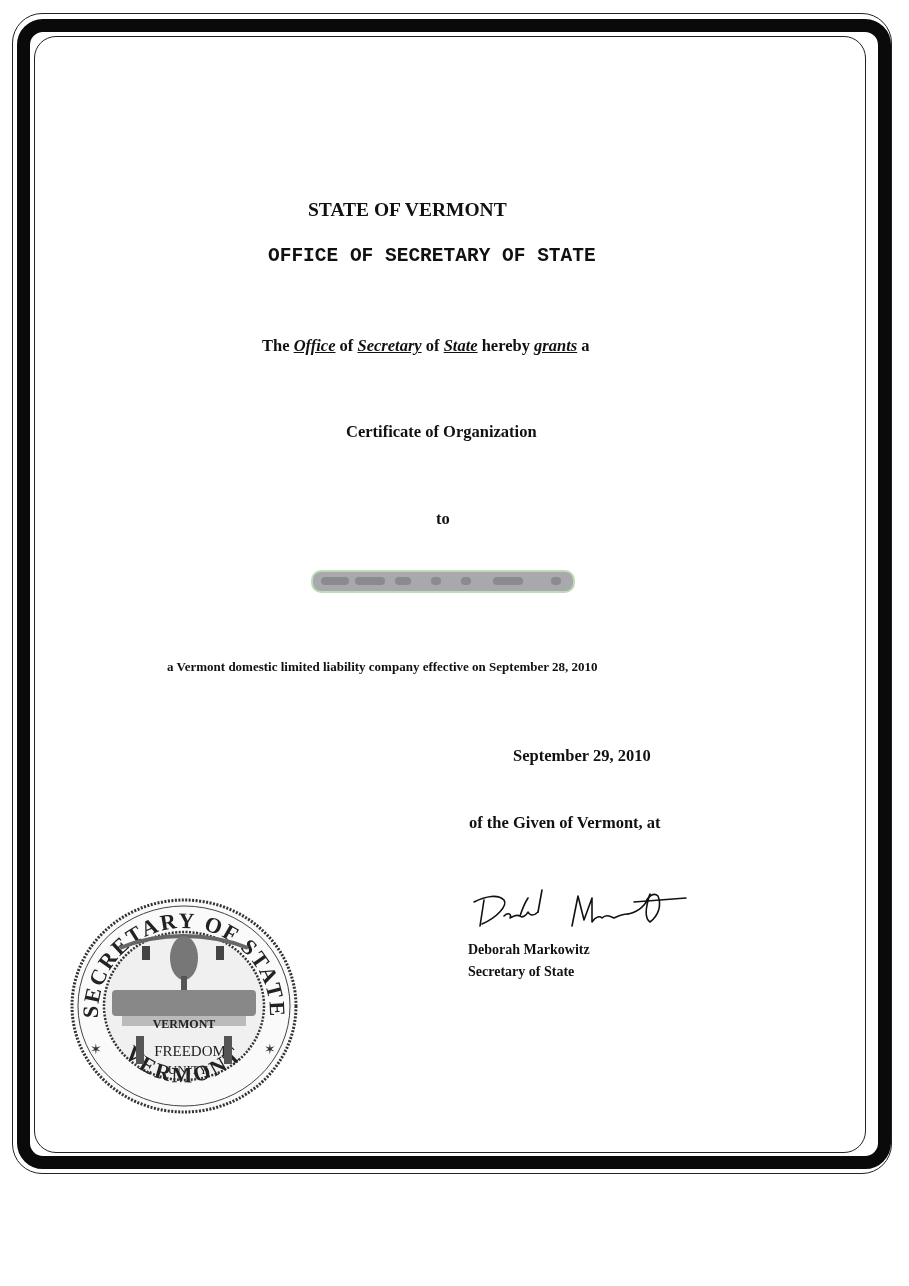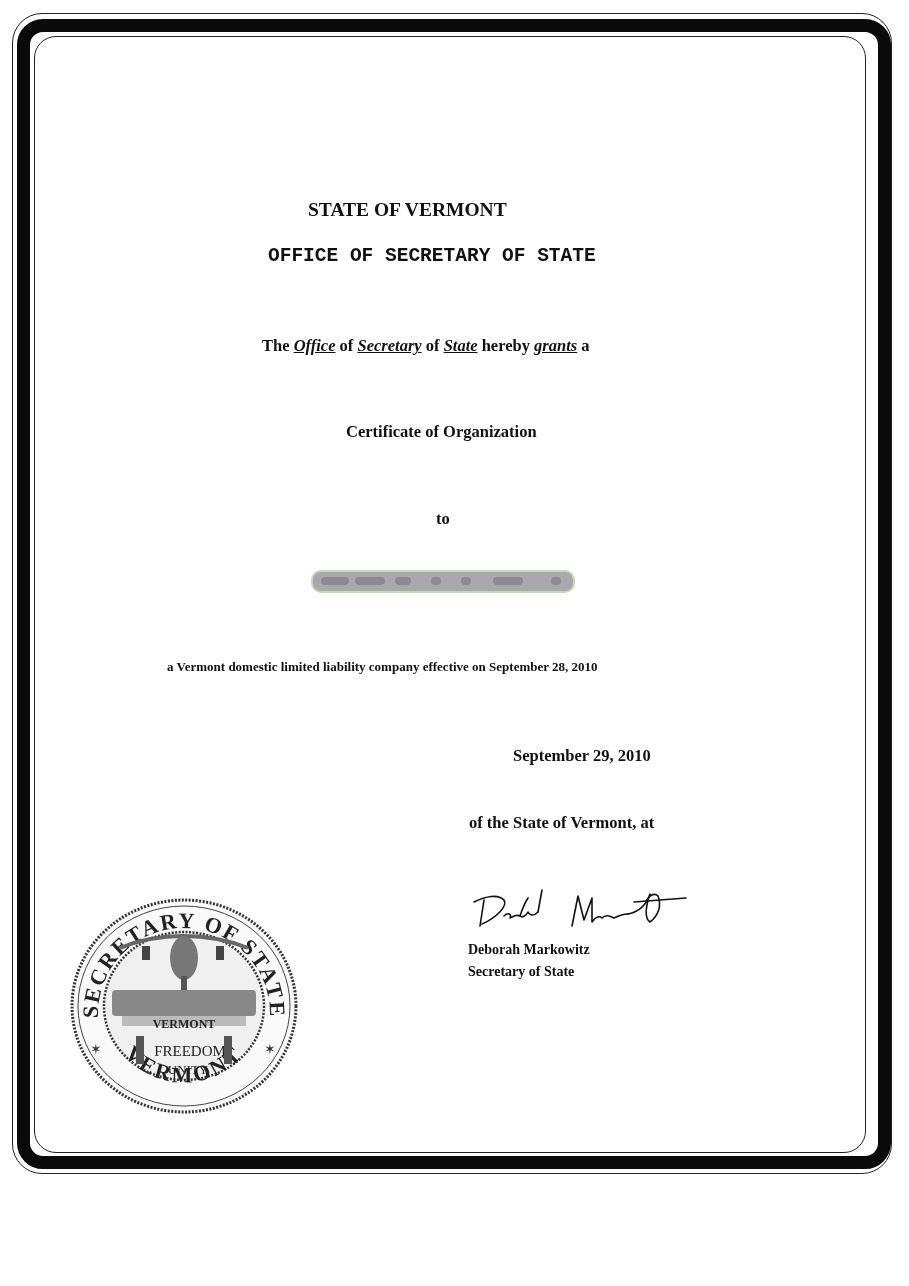--- a/index.html
+++ b/index.html
@@ -58,21 +58,21 @@
   <span style="left:148px;width:10px;"></span>
   <span style="left:180px;width:30px;"></span>
   <span style="left:238px;width:10px;"></span>
 </div>
 
 <div class="txt company">a Vermont domestic limited liability company effective on September 28, 2010</div>
 
 <div class="txt date">September 29, 2010</div>
 
 <div class="txt given">
-  <div>of the State of Vermont, at</div>
+  <div>of the Given of Vermont, at</div>
 </div>
 
 <svg class="signature" viewBox="0 0 222 46">
   <g fill="none" stroke="#111" stroke-width="1.6" stroke-linecap="round" stroke-linejoin="round">
     <path d="M6 16 C18 10 30 8 36 14 C40 20 28 32 14 38"></path>
     <path d="M16 14 L12 40"></path>
     <path d="M36 30 C40 26 44 28 42 32 C46 30 48 28 52 30 C54 24 56 18 60 12 M52 30 C54 32 58 30 60 26 C62 30 66 30 70 26"></path>
     <path d="M70 26 L74 4"></path>
     <path d="M104 40 L110 10 L116 34 L124 12 L124 36 C128 30 132 30 134 32 C138 28 142 30 146 32 C150 30 156 28 160 28"></path>
     <path d="M160 28 C170 26 178 20 182 8 C178 20 176 32 182 36 C190 30 194 20 190 10 C186 6 180 10 178 16"></path>

